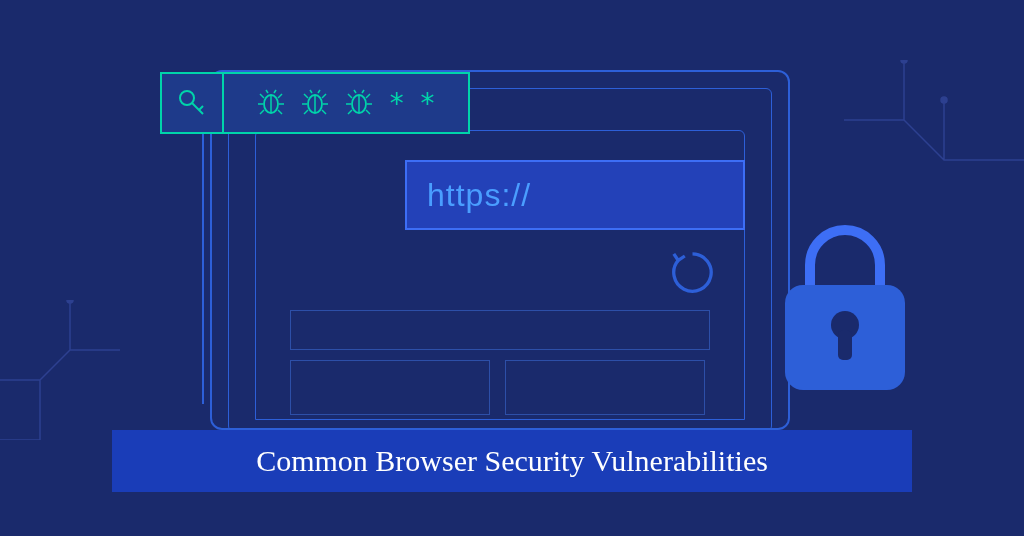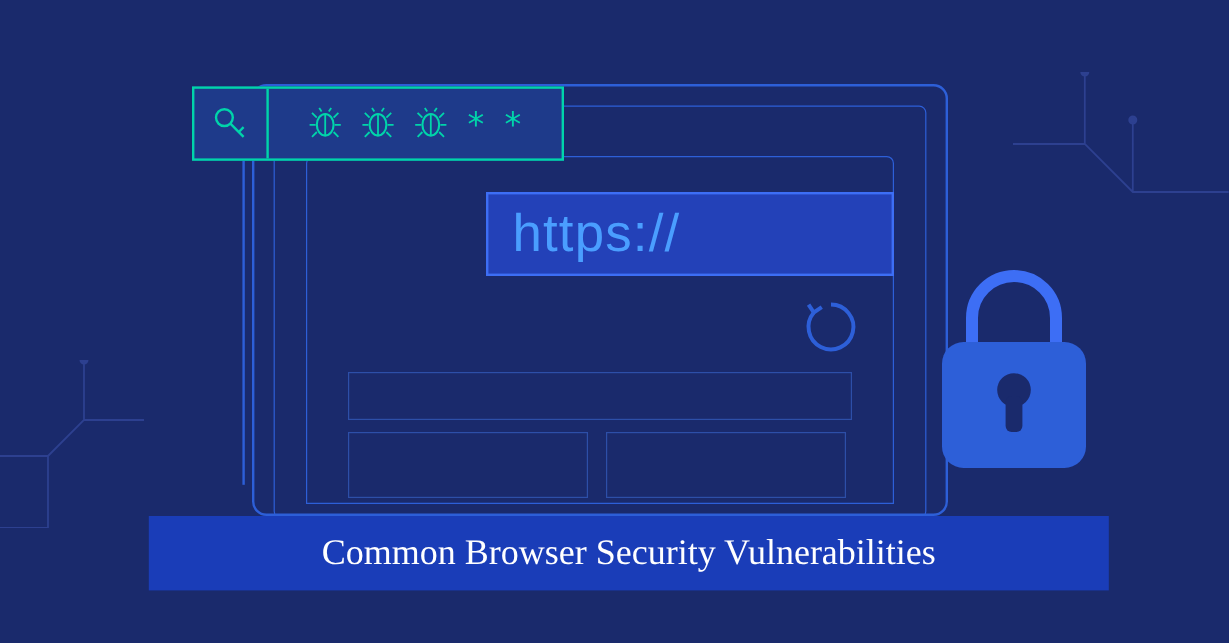--- a/index.html
+++ b/index.html
@@ -77,21 +77,21 @@
     width: 340px;
     height: 70px;
     background: #2341b8;
     border: 2px solid #3d6ef5;
     display: flex;
     align-items: center;
     padding-left: 20px;
   }
   .https-text {
     color: #4a9eff;
-    font-size: 44px;
+    font-size: 32px;
     font-family: Arial, sans-serif;
     font-weight: 500;
     letter-spacing: 1px;
   }
   .refresh-icon {
     position: absolute;
     left: 665px;
     top: 245px;
     width: 55px;
     height: 55px;
@@ -144,21 +144,20 @@
   .title-banner {
     position: absolute;
     left: 112px;
     top: 430px;
     width: 800px;
     height: 62px;
     background: #1a3db8;
     display: flex;
     align-items: center;
     justify-content: center;
-    margin-left: 12px;
   }
   .title-text {
     color: #ffffff;
     font-size: 30px;
     font-family: Georgia, 'Times New Roman', serif;
     font-weight: 500;
   }
   .asterisk {
     color: #00d4aa;
     font-size: 28px;

